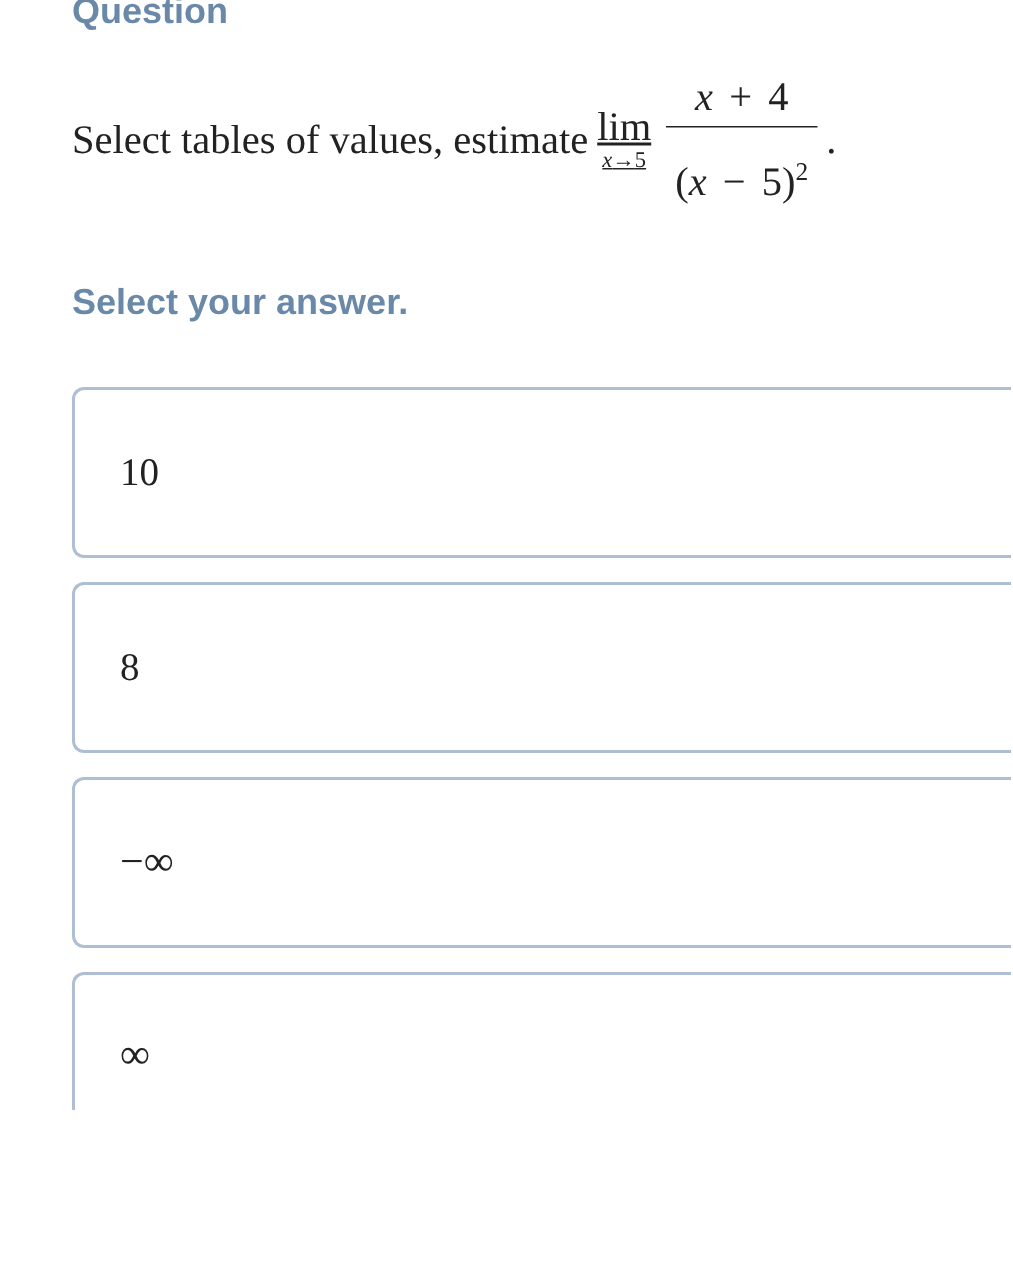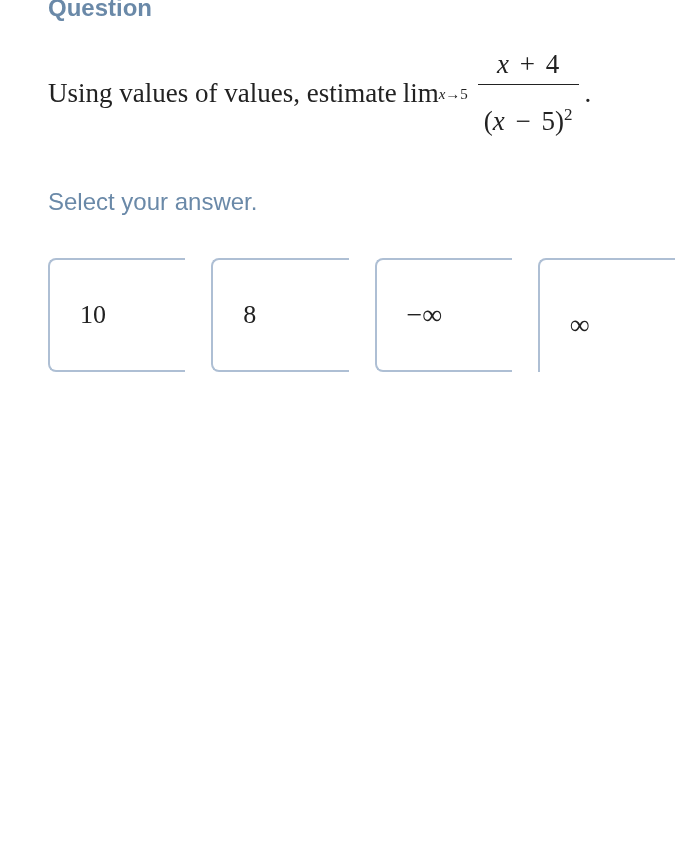--- a/index.html
+++ b/index.html
@@ -32,23 +32,24 @@
       flex-wrap: nowrap;
       margin-bottom: 52px;
     }
     .limit-wrap {
       display: inline-flex;
       align-items: center;
       margin-left: 6px;
     }
     .lim-block {
       display: inline-flex;
-      flex-direction: row;
+      flex-direction: column;
       align-items: center;
       line-height: 1;
+      text-decoration: underline;
     }
     .lim-top {
       font-size: 27px;
     }
     .lim-sub {
       font-size: 15px;
       margin-top: 2px;
     }
     .fraction {
       display: inline-flex;
@@ -79,30 +80,30 @@
       vertical-align: super;
       font-style: normal;
     }
     .period {
       font-size: 27px;
       margin-left: 6px;
       align-self: center;
     }
     .select-heading {
       font-family: -apple-system, BlinkMacSystemFont, 'Segoe UI', Arial, sans-serif;
-      font-weight: 400;
+      font-weight: 700;
       color: #6a89a8;
       font-size: 24px;
       margin-bottom: 42px;
       margin-top: 18px;
     }
     .answers {
       display: flex;
-      flex-direction: row;
-      gap: 26px;
+      flex-direction: column;
+      gap: 16px;
     }
     .answer-option {
       border: 2px solid #aebfd4;
       border-right: none;
       border-radius: 8px;
       border-top-right-radius: 0;
       border-bottom-right-radius: 0;
       padding: 38px 30px;
       font-size: 26px;
       color: #222;
@@ -127,21 +128,21 @@
     .xvar {
       font-style: italic;
     }
   </style>
 </head>
 <body>
 
 <div class="section-heading cut">Question</div>
 
 <div class="question-text">
-  <span>Using values of values, estimate </span>
+  <span>Select tables of values, estimate </span>
   <span class="limit-wrap">
     <span class="lim-block">
       <span class="lim-top">lim</span>
       <span class="lim-sub">
         <span class="xvar">x</span><span>→</span><span>5</span>
       </span>
     </span>
     <span class="fraction">
       <span class="frac-num">
         <span class="xvar">x</span>

